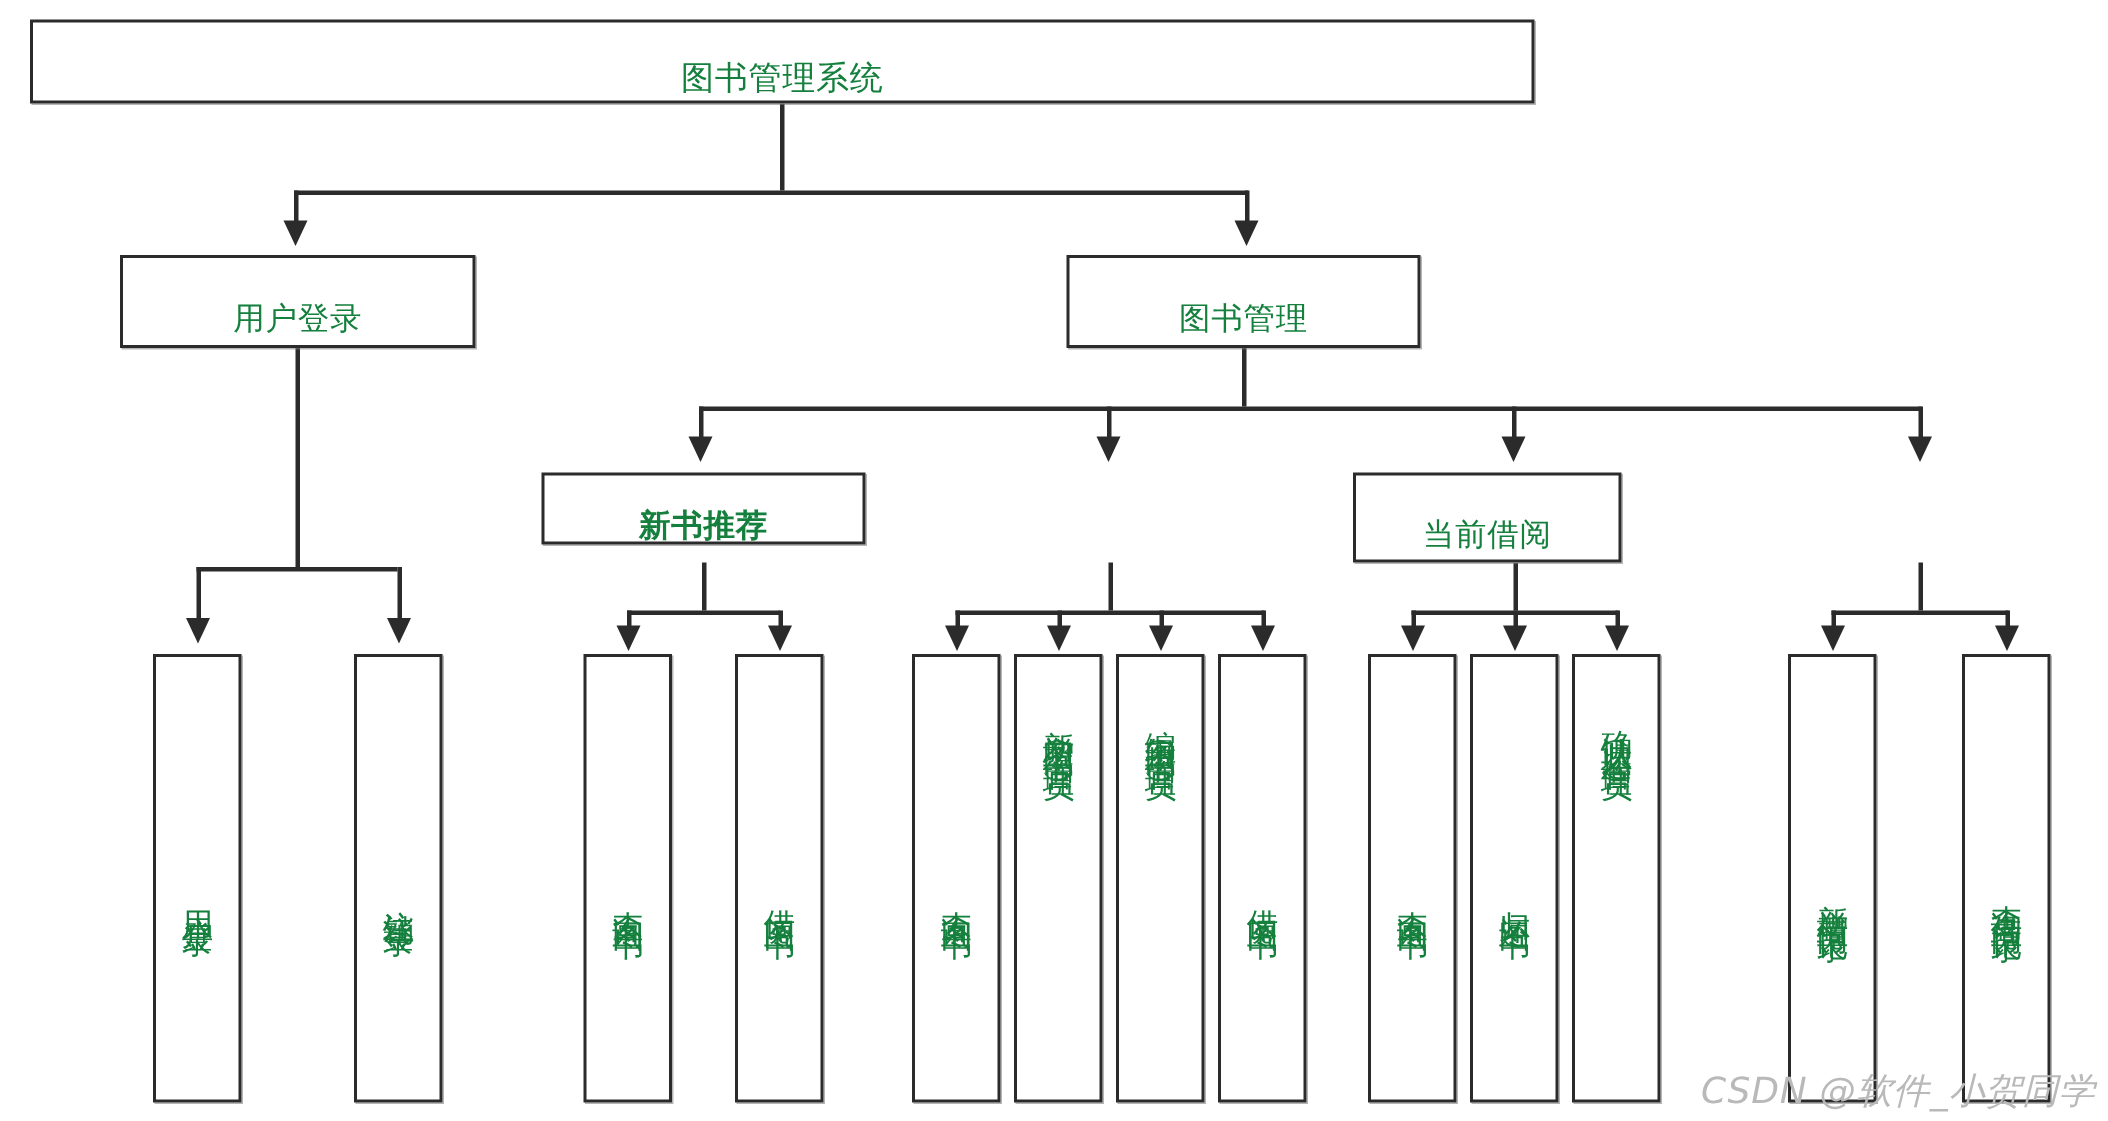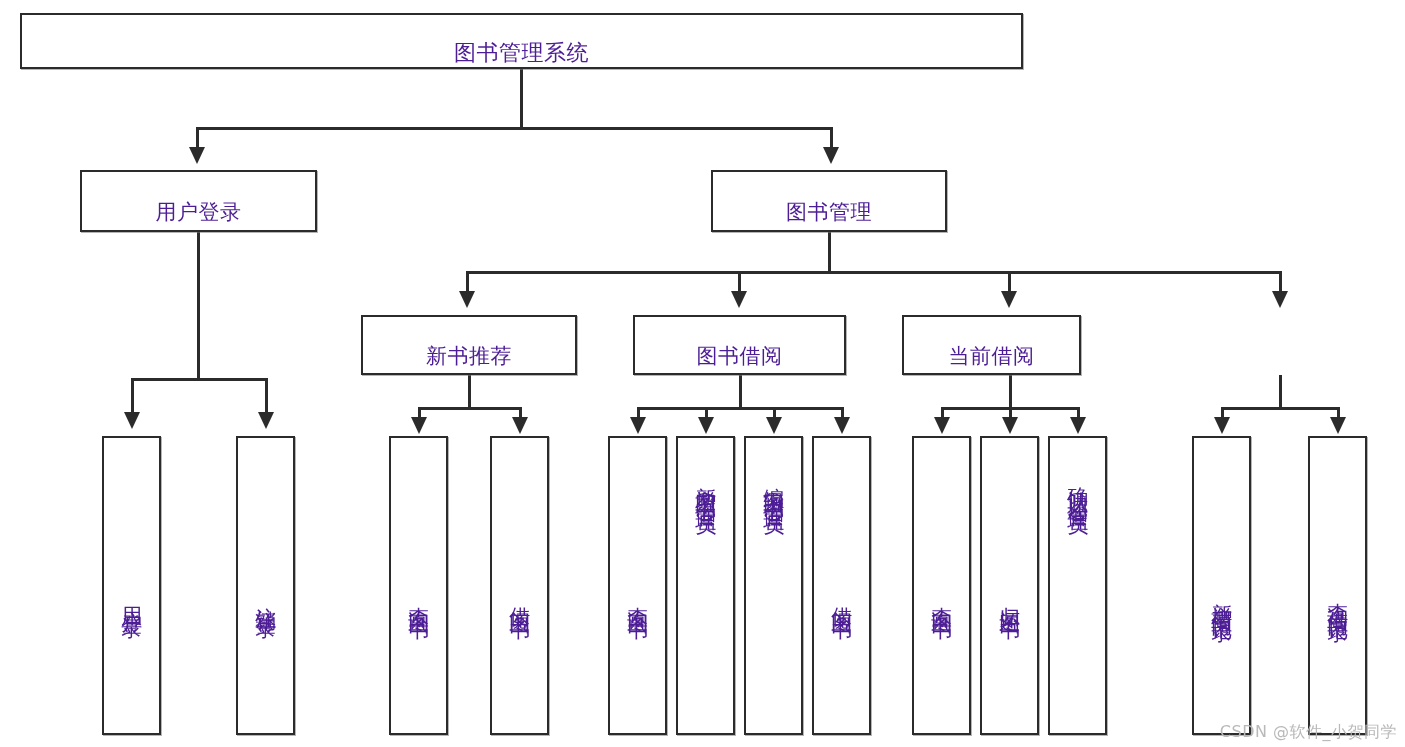--- a/index.html
+++ b/index.html
@@ -33,21 +33,21 @@
     display: flex;
     align-items: center;
     justify-content: center;
     z-index: 3;
   }
   .node .label {
     font-size: 21px;
     line-height: 1.12;
     letter-spacing: 0.5px;
     white-space: nowrap;
-    color: #4c1d95;
+    color: #15803d;
     margin-top: 24px;
   }
   .node.root .label { font-size: 22px; }
 
   
   .node.vertical {
     align-items: flex-start;
     justify-content: center;
     padding-top: 8px;
   }
@@ -80,26 +80,27 @@
     border-right: 8px solid transparent;
     border-top: 17px solid #2b2b2b;
     z-index: 2;
   }
 
   
   #watermark {
     position: absolute;
     right: 8px;
     bottom: 4px;
-    font-size: 16px;
+    font-size: 24px;
     color: #b9b9b9;
     letter-spacing: 0.5px;
     z-index: 5;
     user-select: none;
     white-space: nowrap;
+    font-style: italic;
   }
 </style>
 </head>
 <body>
 
 <div id="diagram-root">
 
   <div class="node root" style="left:20px; top:13px; width:1003px; height:56px;">
     <span class="label">图书管理系统</span>
   </div>
@@ -132,25 +133,22 @@
   <div class="ln h" style="left:466px; top:271px; width:815px;"></div>
   <div class="ln v" style="left:466px; top:271px; height:22px;"></div>
   <div class="arrow" style="left:459px; top:291px;"></div>
   <div class="ln v" style="left:738px; top:271px; height:22px;"></div>
   <div class="arrow" style="left:731px; top:291px;"></div>
   <div class="ln v" style="left:1008px; top:271px; height:22px;"></div>
   <div class="arrow" style="left:1001px; top:291px;"></div>
   <div class="ln v" style="left:1279px; top:271px; height:22px;"></div>
   <div class="arrow" style="left:1272px; top:291px;"></div>
 
-  <div class="node" style="left:361px; top:315px; width:216px; height:60px;">
+  <div class="node" style="left:361px; top:315px; width:216px; height:48px;font-weight:bold;">
     <span class="label">新书推荐</span>
-  </div>
-  <div class="node" style="left:633px; top:315px; width:213px; height:60px;">
-    <span class="label">图书借阅</span>
   </div>
   <div class="node" style="left:902px; top:315px; width:179px; height:60px;">
     <span class="label">当前借阅</span>
   </div>
 
   <div class="ln v" style="left:468px; top:375px; height:32px;"></div>
   <div class="ln h" style="left:418px; top:407px; width:102px;"></div>
   <div class="ln v" style="left:418px; top:407px; height:12px;"></div>
   <div class="arrow" style="left:411px; top:417px;"></div>
   <div class="ln v" style="left:519px; top:407px; height:12px;"></div>

